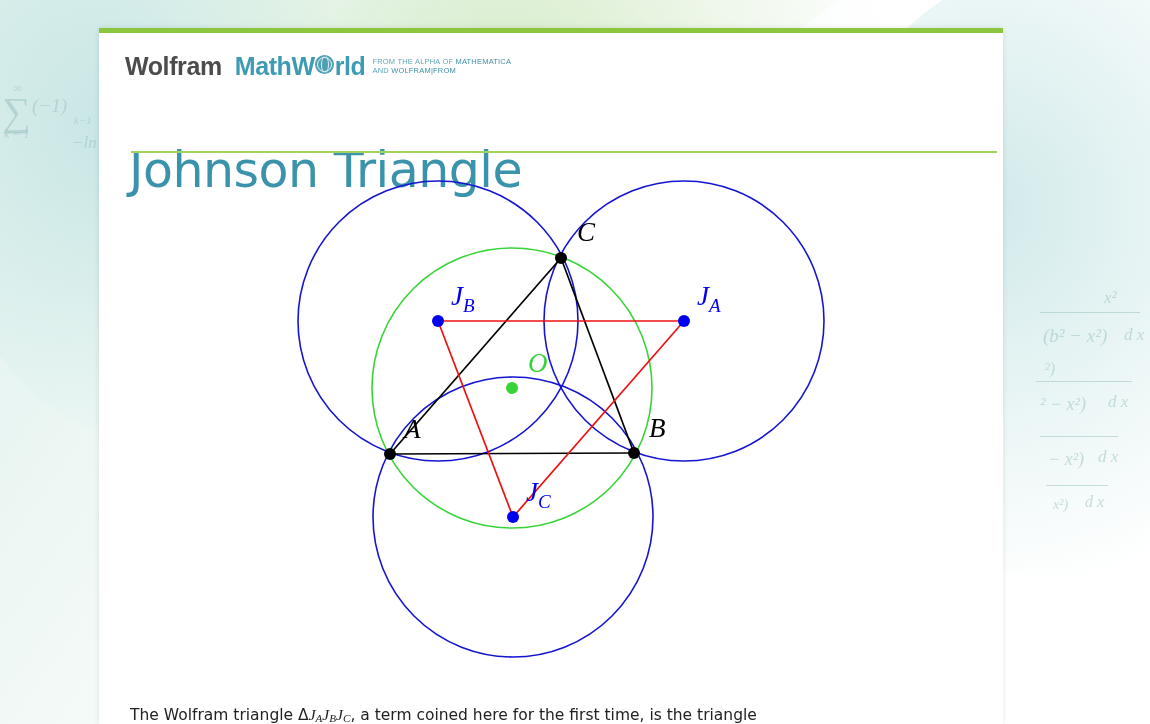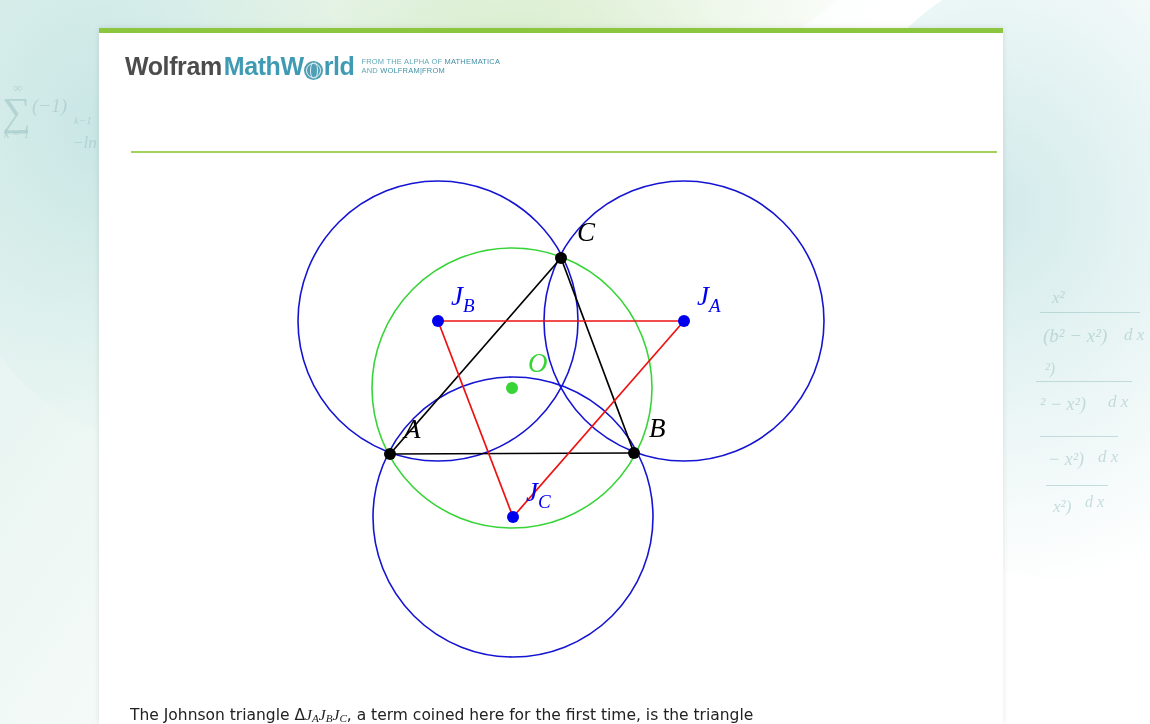--- a/index.html
+++ b/index.html
@@ -88,23 +88,23 @@
     color: #4c4c4c;
     letter-spacing: -0.4px;
     line-height: 1;
   }
   #logo-mathworld {
     font-size: 25px;
     font-weight: bold;
     color: #3f9ab3;
     letter-spacing: -0.4px;
     line-height: 1;
-    margin-left: 2px;
+    margin-left: 13px;
     display: flex;
-    align-items: flex-end;
+    align-items: flex-start;
   }
   #logo-globe-icon {
     display: inline-block;
     width: 19px; height: 19px;
     border-radius: 50%;
     background: #4f9fb5;
     position: relative;
     margin: 0 0.5px;
     overflow: hidden;
     top: 1px;
@@ -195,29 +195,29 @@
   <div id="bg-swirl-left"></div>
   <div id="bg-swirl-top"></div>
   <div id="bg-swirl-right"></div>
   <div id="bg-formulas">
       <div class="bg-formula" style="left: 2px; top: 88px; font-size: 40px;">∑</div>
       <div class="bg-formula" style="left: 13px; top: 80px; font-size: 13px;">∞</div>
       <div class="bg-formula" style="left: 4px; top: 127px; font-size: 12px;">k = 1</div>
       <div class="bg-formula" style="left: 32px; top: 95px; font-size: 19px;">(−1)</div>
       <div class="bg-formula" style="left: 74px; top: 92px; font-size: 11px; margin-top: 22px;">k−1</div>
       <div class="bg-formula" style="left: 72px; top: 133px; font-size: 17px;">−ln</div>
-      <div class="bg-formula" style="left: 1052px; top: 288px; font-size: 17px;">x²</div>
+      <div class="bg-formula" style="left: 1104px; top: 288px; font-size: 17px;">x²</div>
       <div class="bg-formula" style="left: 1043px; top: 325px; font-size: 19px;">(b² − x²)</div>
       <div class="bg-formula" style="left: 1124px; top: 325px; font-size: 17px;">d x</div>
       <div class="bg-formula" style="left: 1045px; top: 360px; font-size: 16px;">²)</div>
       <div class="bg-formula" style="left: 1040px; top: 394px; font-size: 18px;">² − x²)</div>
       <div class="bg-formula" style="left: 1108px; top: 392px; font-size: 17px;">d x</div>
       <div class="bg-formula" style="left: 1048px; top: 449px; font-size: 18px;">− x²)</div>
       <div class="bg-formula" style="left: 1098px; top: 447px; font-size: 17px;">d x</div>
-      <div class="bg-formula" style="left: 1053px; top: 497px; font-size: 17px;">x²)</div>
+      <div class="bg-formula" style="left: 1053px; top: 497px; font-size: 14px;">x²)</div>
       <div class="bg-formula" style="left: 1085px; top: 493px; font-size: 16px;">d x</div>
       <div class="bg-formula" style="left: 1040px; top: 312px; width: 100px; height: 1px; background: rgb(157, 195, 196);"></div>
       <div class="bg-formula" style="left: 1036px; top: 381px; width: 96px; height: 1px; background: rgb(157, 195, 196);"></div>
       <div class="bg-formula" style="left: 1040px; top: 436px; width: 78px; height: 1px; background: rgb(157, 195, 196);"></div>
       <div class="bg-formula" style="left: 1046px; top: 485px; width: 62px; height: 1px; background: rgb(157, 195, 196);"></div>
     </div>
 </div>
 
 <div id="content-card">
 
@@ -230,20 +230,21 @@
         <span>W</span>
         <span id="logo-globe-icon"></span>
         <span>rld</span>
     </span>
     <span id="logo-tagline">
       <div><span>FROM THE ALPHA OF </span><span class="tag-strong">MATHEMATICA</span></div>
       <div><span>AND </span><span class="tag-strong">WOLFRAM|FROM</span></div>
     </span>
   </div>
 
+  <h1 id="page-title">Johnson Triangle</h1>
   <div id="title-rule"></div>
 
   <svg id="figure" viewBox="0 0 952 520" xmlns="http://www.w3.org/2000/svg">
     <g id="fig-circles">
         <circle cx="585" cy="153" r="140" fill="none" stroke="#1414d2" stroke-width="1.6"></circle>
         <circle cx="339" cy="153" r="140" fill="none" stroke="#1414d2" stroke-width="1.6"></circle>
         <circle cx="414" cy="349" r="140" fill="none" stroke="#1414d2" stroke-width="1.6"></circle>
         <circle cx="413" cy="220" r="140" fill="none" stroke="#37d437" stroke-width="1.6"></circle>
       </g>
     <g id="fig-segments">
@@ -268,16 +269,16 @@
         <text x="550" y="269" font-family="&quot;Liberation Serif&quot;, serif" font-style="italic" font-size="27" fill="#000000">B</text>
         <text x="478" y="73" font-family="&quot;Liberation Serif&quot;, serif" font-style="italic" font-size="27" fill="#000000">C</text>
         <text x="598" y="137" font-family="&quot;Liberation Serif&quot;, serif" font-style="italic" font-size="27" fill="#0000ee">J<tspan font-size="19" dy="7">A</tspan></text>
         <text x="352" y="137" font-family="&quot;Liberation Serif&quot;, serif" font-style="italic" font-size="27" fill="#0000ee">J<tspan font-size="19" dy="7">B</tspan></text>
         <text x="427" y="333" font-family="&quot;Liberation Serif&quot;, serif" font-style="italic" font-size="27" fill="#0000ee">J<tspan font-size="19" dy="7">C</tspan></text>
         <text x="429" y="204" font-family="&quot;Liberation Serif&quot;, serif" font-style="italic" font-size="27" fill="#37d437">O</text>
       </g>
   </svg>
 
   <div id="body-text">
-    <span>The Johnson triangle </span><span>Δ</span><i>J</i><i class="sub">A</i><i>J</i><i class="sub">B</i><i>J</i><i class="sub">C</i><span>, a term coined here for the first time, is the triangle</span>
+    <span>The Wolfram triangle </span><span>Δ</span><i>J</i><i class="sub">A</i><i>J</i><i class="sub">B</i><i>J</i><i class="sub">C</i><span>, a term coined here for the first time, is the triangle</span>
   </div>
 
 </div>
 
 </body></html>

